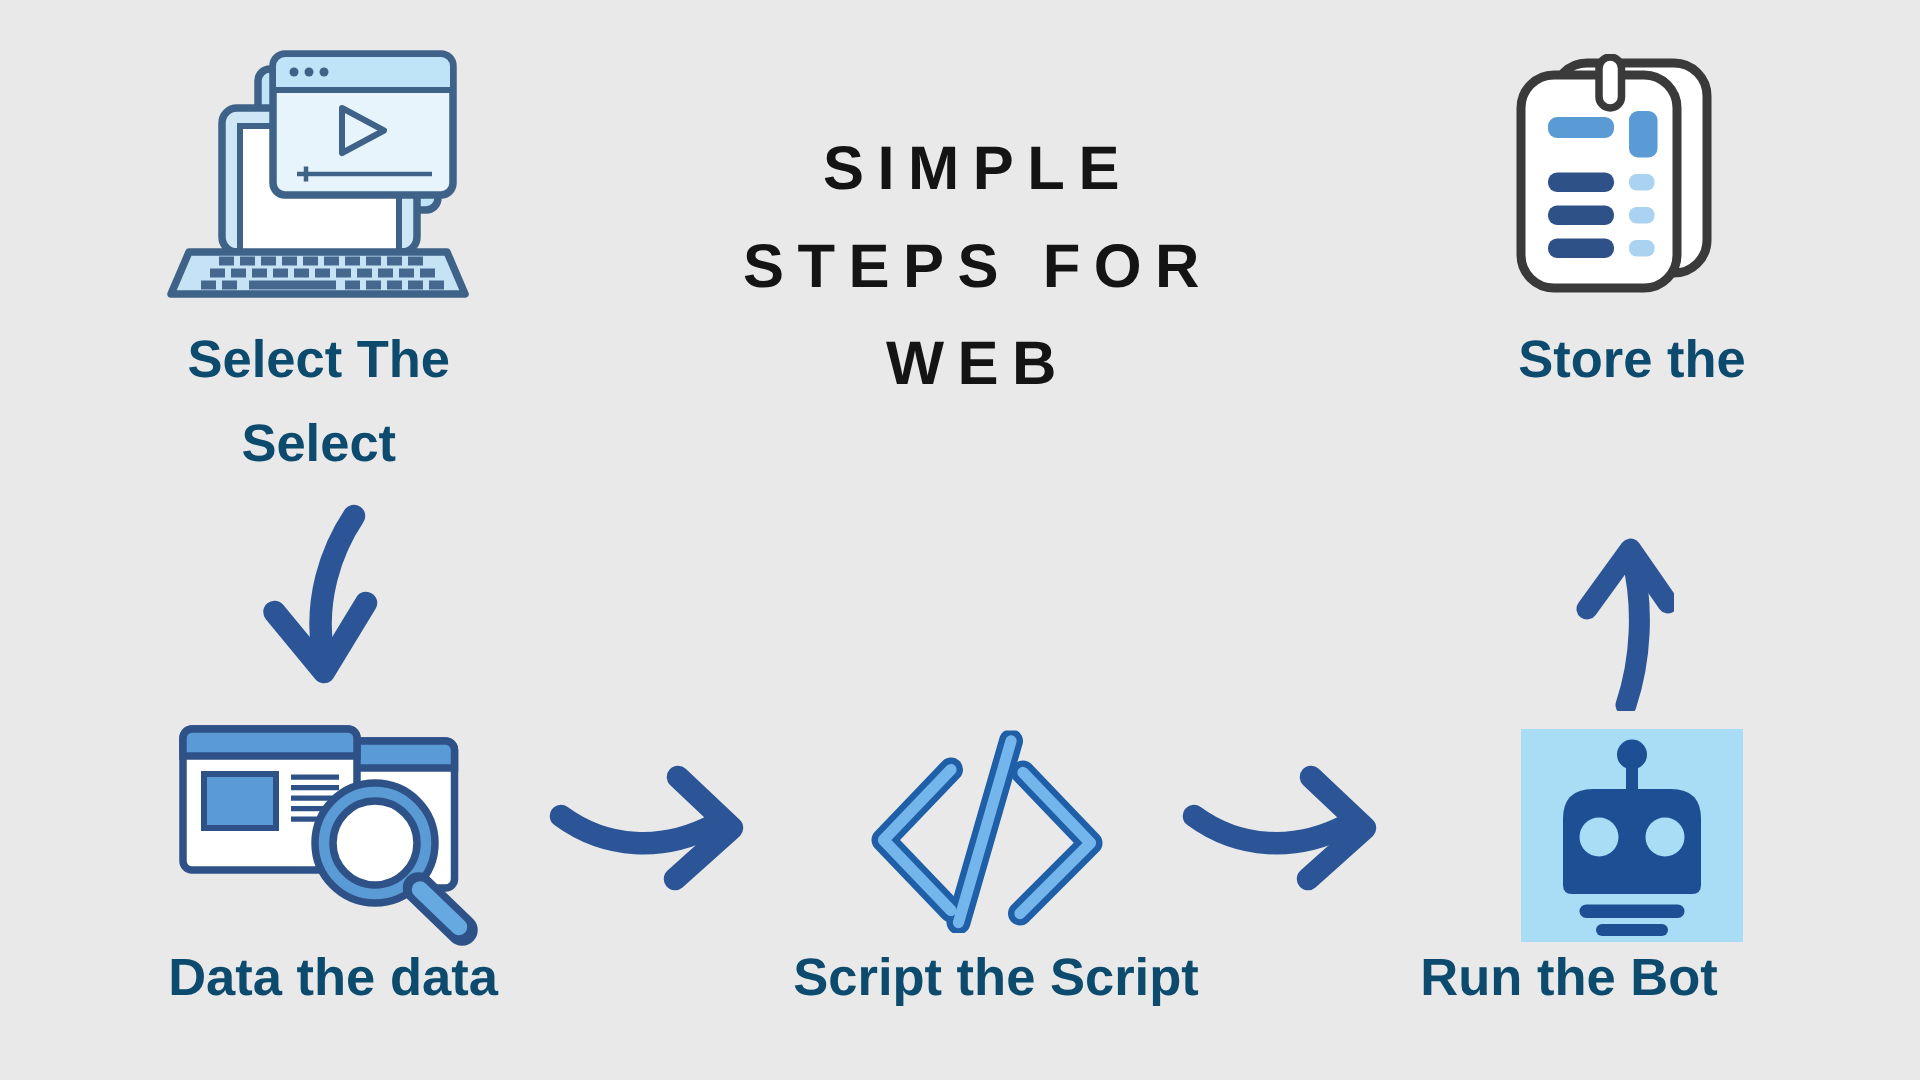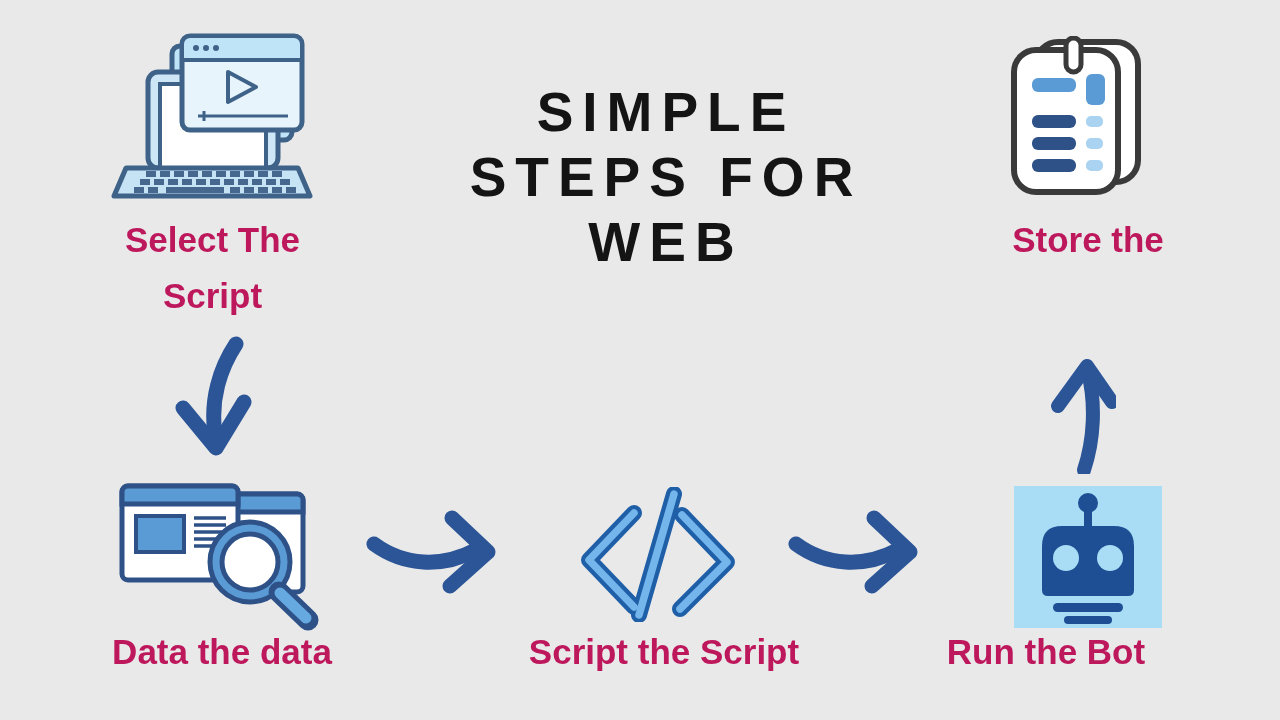--- a/index.html
+++ b/index.html
@@ -5,31 +5,31 @@
   html,body{margin:0;padding:0;}
   body{font-family:"Liberation Sans", sans-serif;}
   .canvas{
     position:relative;
     width:1280px;height:720px;
     background:#e9e9e9;
     overflow:hidden;
   }
   .abs{position:absolute;}
   .title{
-    left:466px;top:80px;width:400px;
+    left:452px;top:80px;width:400px;
     text-align:center;
-    font-size:55px;font-weight:800;
+    font-size:41px;font-weight:800;
     letter-spacing:9px;
     line-height:65px;
     color:#141414;
   }
   .label{
     text-align:center;
     font-size:35px;font-weight:700;
-    color:#be185d;
+    color:#0c4a6e;
     line-height:44px;
   }
   .label.two-line{line-height:56px;}
   .robot-bg{
     left:1014px;top:486px;width:148px;height:142px;
     background:#a9ddf5;
   }
   .robot-bg svg{display:block;}
   svg{display:block;}
 </style>
@@ -92,21 +92,21 @@
         <circle cx="96" cy="20" r="3"></circle>
         <circle cx="106" cy="20" r="3"></circle>
     </g>
     <polygon points="118,44 146,59 118,74" fill="#e7f4fc" stroke="#3f6288" stroke-width="4" stroke-linejoin="round"></polygon>
     <line x1="88" y1="88" x2="178" y2="88" stroke="#3f6288" stroke-width="3"></line>
     <line x1="94" y1="83" x2="94" y2="93" stroke="#3f6288" stroke-width="3"></line>
   </svg>
 
   <div class="abs label two-line" style="left:70px;top:212px;width:285px;">
     <div>Select The</div>
-    <div>Script</div>
+    <div>Select</div>
   </div>
 
   <svg class="abs" style="left:170px;top:336px;" width="82" height="128" viewBox="0 0 82 128">
     <g fill="none" stroke="#2b5597" stroke-width="15" stroke-linecap="round" stroke-linejoin="round">
       <path d="M66,8 C50,32 40,64 45,98"></path>
       <polyline points="13,72 46,112 74,66"></polyline>
     </g>
   </svg>
 
   <svg class="abs" style="left:112px;top:482px;" width="210" height="155" viewBox="0 0 210 155">

